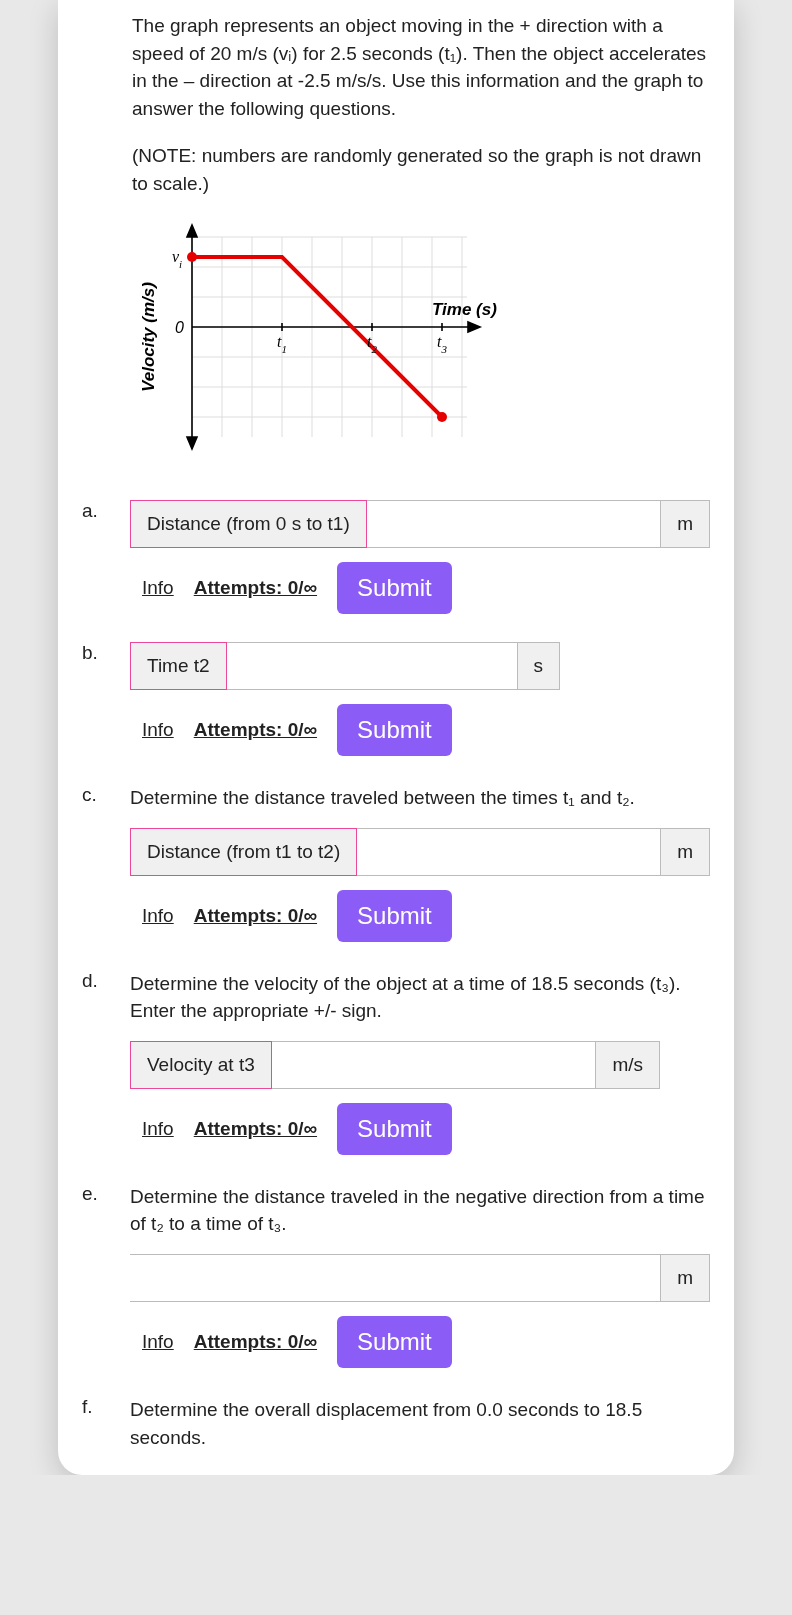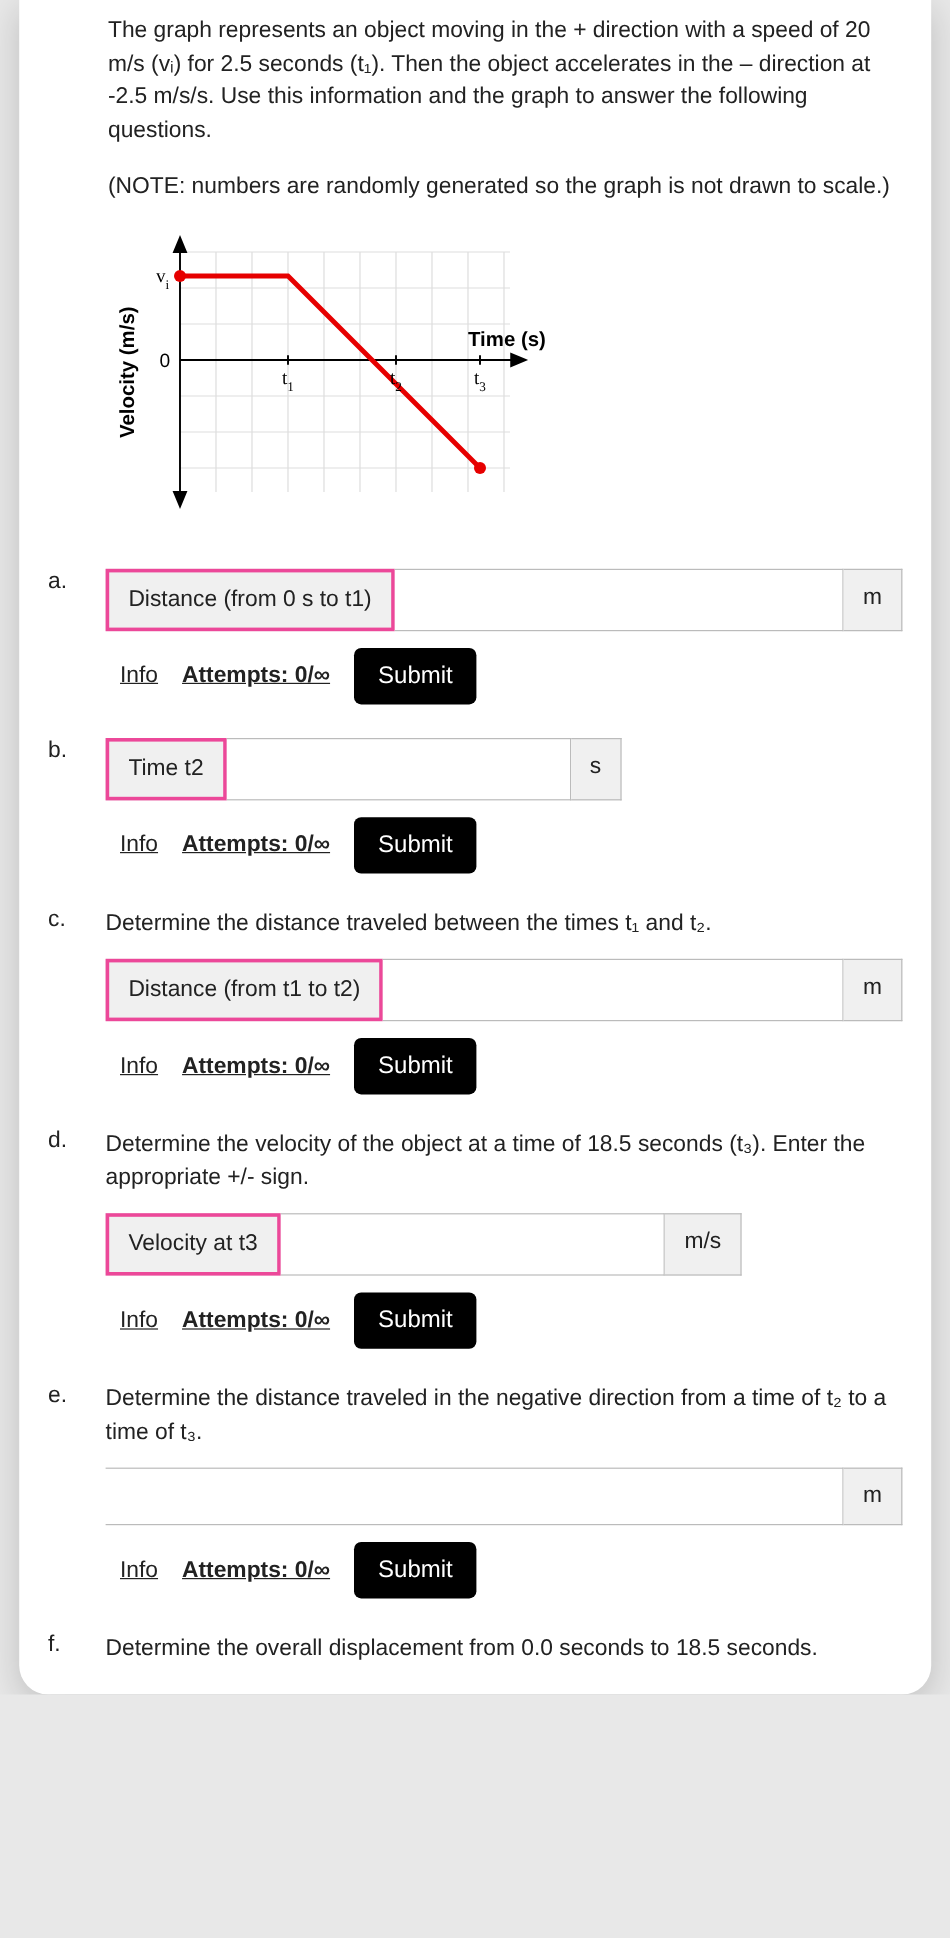--- a/index.html
+++ b/index.html
@@ -7,53 +7,53 @@
     margin: 0; padding: 0;
     font-family: Arial, Helvetica, sans-serif;
     background: #e8e8e8;
     font-size: 19px;
     color: #222;
     width: 792px;
   }
   .page {
     background: #fff;
     margin: 0 auto;
-    width: 760px;
+    width: 676px;
     padding: 8px 24px 20px 24px;
     border-radius: 0 0 24px 24px;
     box-shadow: 0 8px 30px rgba(0,0,0,.18);
   }
   .intro { padding-left: 50px; }
   .intro p { margin: 4px 0 20px 0; line-height: 1.45; }
-  .graph-wrap { padding-left: 50px; margin: 10px 0 28px 0; }
+  .graph-wrap { padding-left: 50px; margin: 10px 0 28px 0; font-style: italic; }
   .qrow { display: flex; gap: 24px; margin-bottom: 28px; }
   .qletter { width: 24px; flex: 0 0 24px; }
   .qbody { flex: 1 1 auto; }
   .qbody p { margin: 0 0 16px 0; line-height: 1.45; }
   .ansrow { display: flex; margin-bottom: 14px; }
   .anslabel {
-    border: 3px solid #ec4899; background: #f0f0f0;
+    border: 1px solid #ec4899; background: #f0f0f0;
     padding: 12px 16px; font-size: 19px;
   }
   .ansinput {
     border: 1px solid #bbb; border-left: none;
     padding: 12px 10px; font-size: 19px;
     flex: 1 1 auto; min-width: 0;
     background: #fff;
     font-family: inherit;
   }
   .ansunit {
     border: 1px solid #bbb; border-left: none; background: #f0f0f0;
     padding: 12px 16px; font-size: 19px;
   }
   .ctrlrow { display: flex; align-items: center; gap: 20px; }
   .linklike { text-decoration: underline; color: #222; cursor: pointer; margin-left: 12px; }
   .submitbtn {
-    background: #000000; color: #fff; border: none;
-    padding: 12px 20px; font-size: 20px; border-radius: 6px;
+    background: #8b5cf6; color: #fff; border: none;
+    padding: 12px 20px; font-size: 24px; border-radius: 6px;
     cursor: pointer;
   }
   .attempts { text-decoration: underline; font-weight: bold; }
 </style>
 </head>
 <body>
 
 <div class="page">
 
   <div class="intro">

